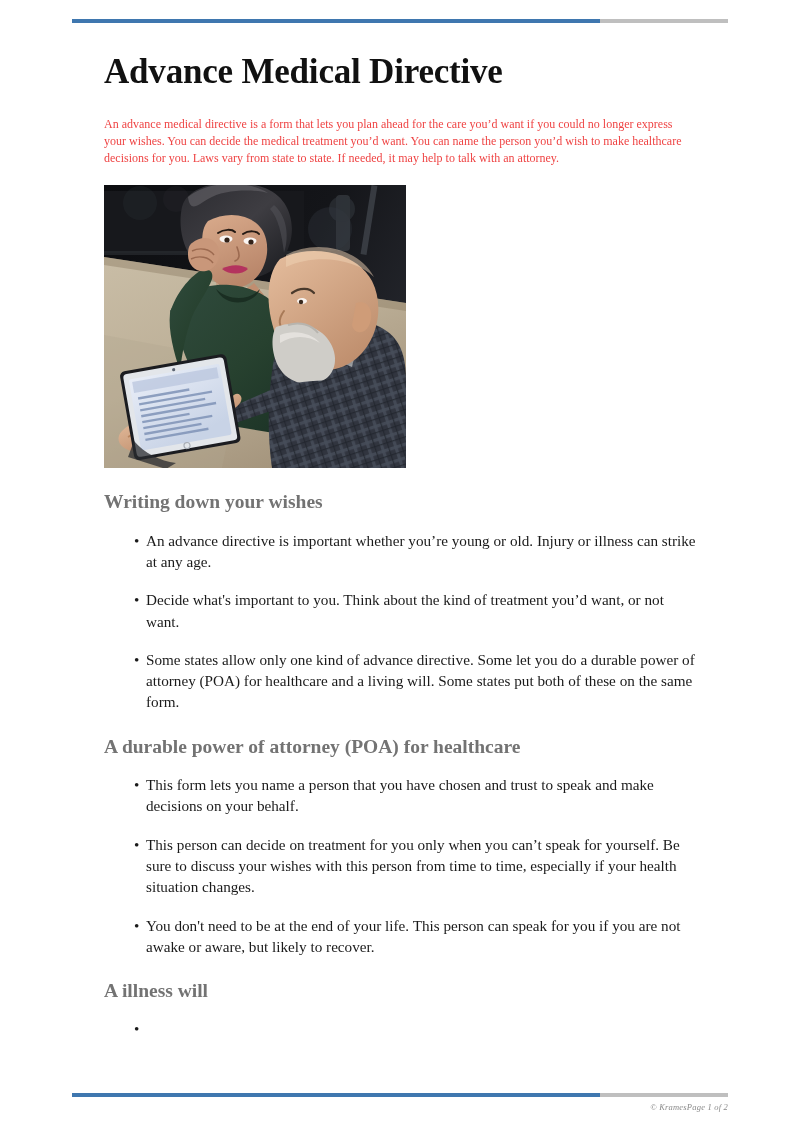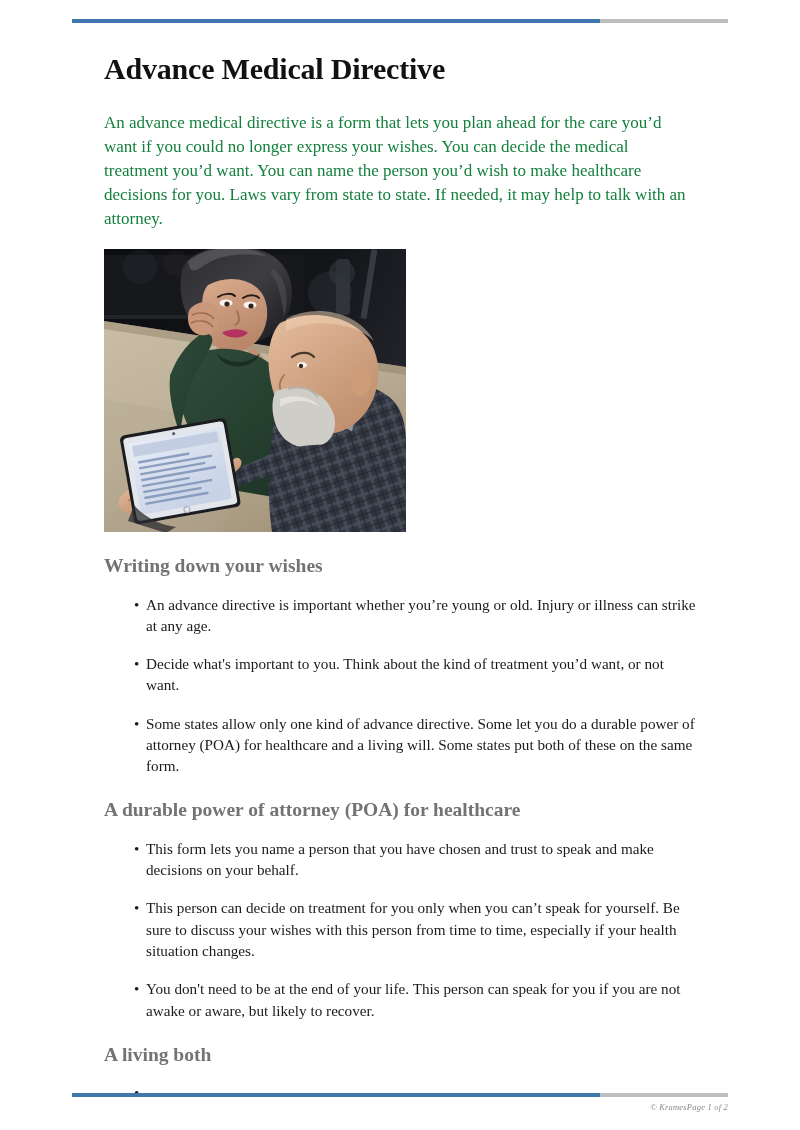--- a/index.html
+++ b/index.html
@@ -45,33 +45,33 @@
   
   .content {
     position: absolute;
     left: 104px;
     top: 52px;
     width: 592px;
   }
 
   h1.doc-title {
     font-family: "Liberation Serif", "DejaVu Serif", serif;
-    font-size: 30px;
+    font-size: 35px;
     font-weight: bold;
     letter-spacing: -0.2px;
     line-height: 1.15;
     margin: 0 0 24px 0;
     color: #111111;
   }
 
   p.intro {
-    font-size: 17px;
+    font-size: 12px;
     line-height: 1.42;
     margin: 0 0 18px 0;
-    color: #15803d;
+    color: #ef4444;
   }
 
   h2.section-title {
     font-family: "Liberation Serif", "DejaVu Serif", serif;
     font-size: 19.5px;
     font-weight: bold;
     line-height: 1.2;
     margin: 22px 0 16px 0;
     color: #737373;
   }
@@ -309,21 +309,21 @@
       <li>
         <span class="bullet-dot">•</span>
         <span>This person can decide on treatment for you only when you can’t speak for yourself. Be sure to discuss your wishes with this person from time to time, especially if your health situation changes.</span>
       </li>
       <li>
         <span class="bullet-dot">•</span>
         <span>You don't need to be at the end of your life. This person can speak for you if you are not awake or aware, but likely to recover.</span>
       </li>
     </ul>
 
-    <h2 class="section-title">A living both</h2>
+    <h2 class="section-title">A illness will</h2>
     <ul class="bullets">
       <li>
         <span class="bullet-dot">•</span>
       </li>
     </ul>
 
   </div>
 
   <div class="rule rule-bottom">
     <div class="seg-blue" style="width:528px"></div>

